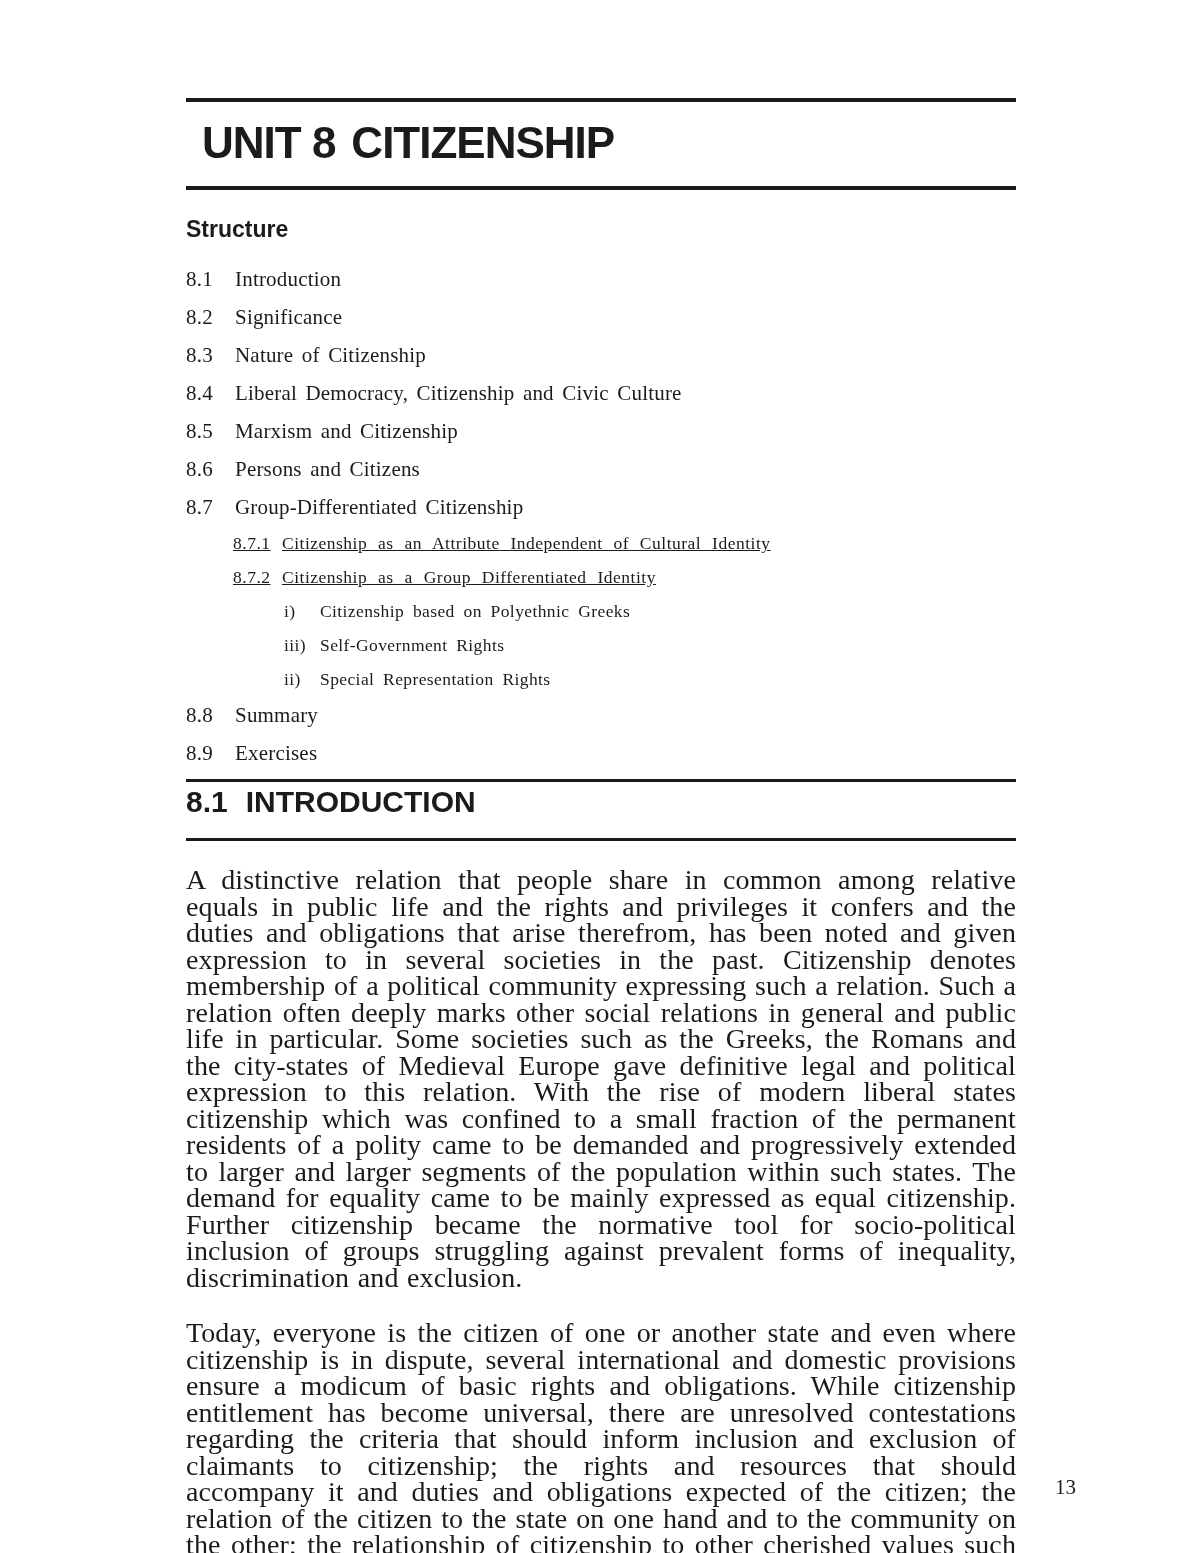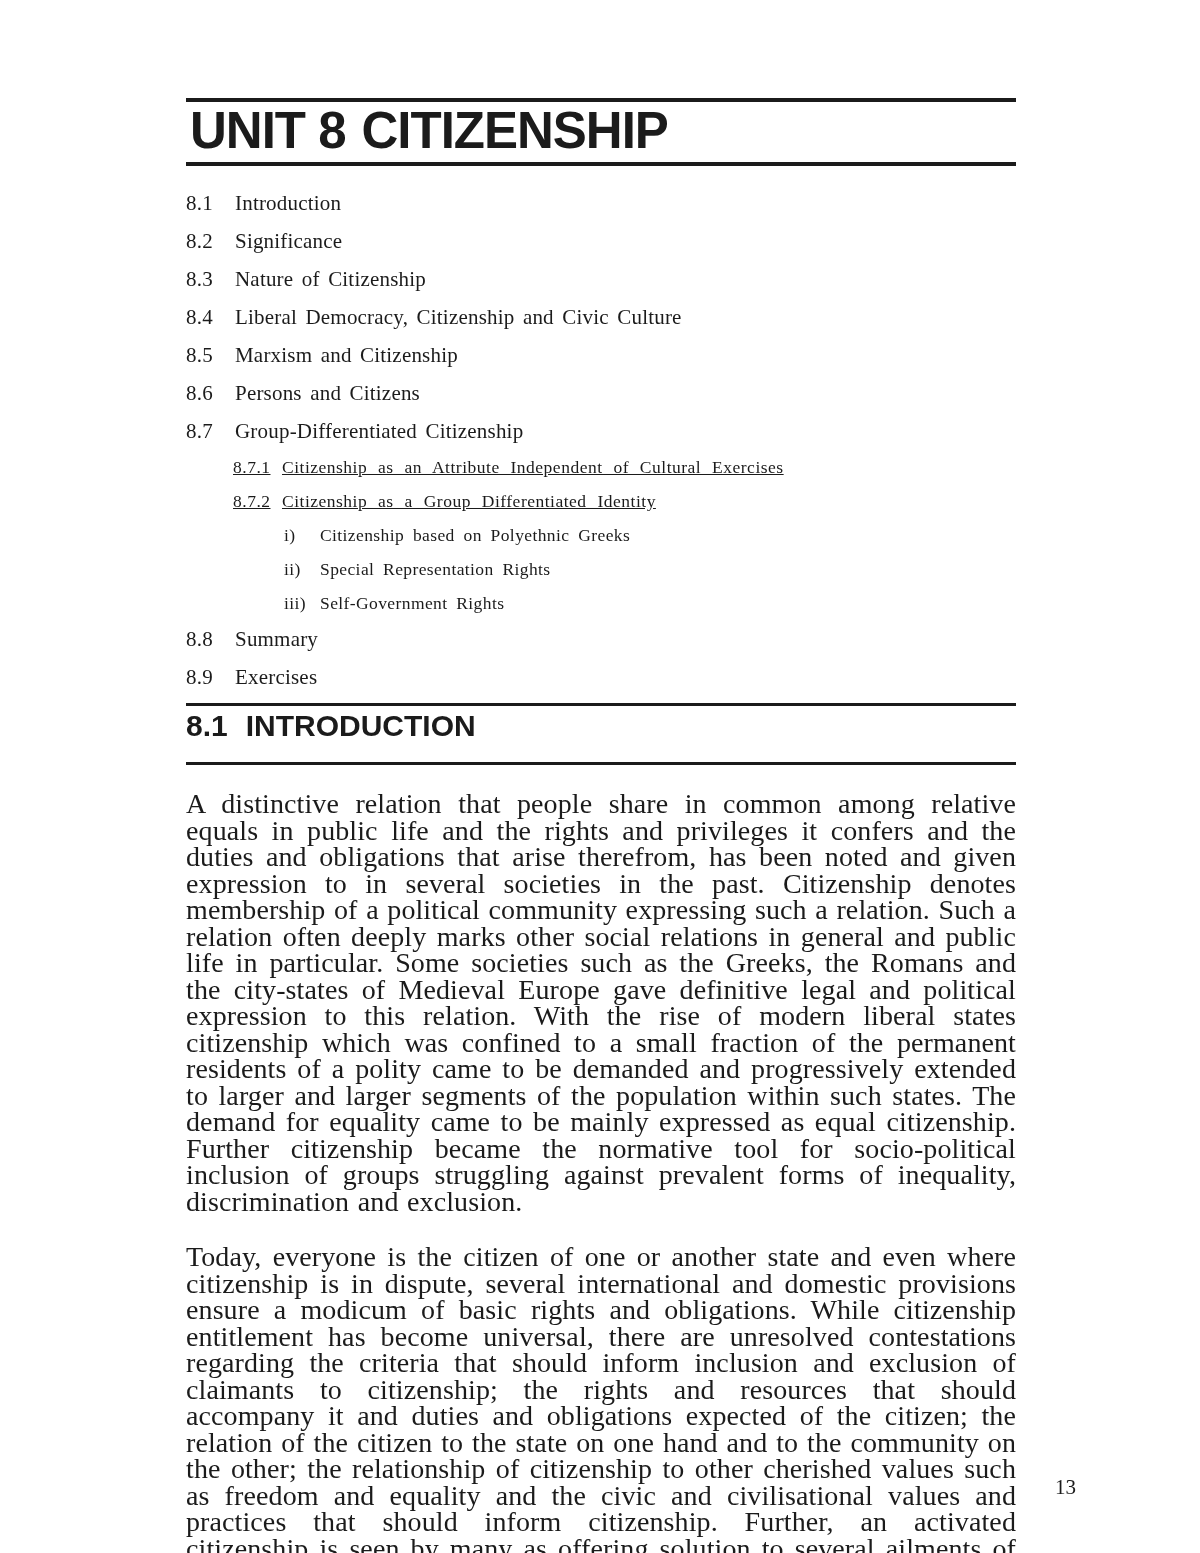--- a/index.html
+++ b/index.html
@@ -24,24 +24,24 @@
   }
 
   
   .unit-header {
     margin-top: 98px;
     border-top: 4px solid var(--ink);
     border-bottom: 4px solid var(--ink);
     padding: 4px 0 6px 0;
   }
   .unit-title {
-    margin: 4px;
+    margin: 16px;
     font-family: "Liberation Sans", sans-serif;
     font-weight: 700;
-    font-size: 51px;
+    font-size: 44px;
     line-height: 42px;
     letter-spacing: -1px;
     color: var(--ink);
     white-space: nowrap;
   }
   .unit-name { margin-left: 16px; }
 
   
   .structure-heading {
     margin: 26px 0 0 0;
@@ -132,20 +132,21 @@
 </head>
 <body>
 
 <div class="page">
   <div class="content">
 
     <header class="unit-header">
       <h1 class="unit-title"><span>UNIT 8</span><span class="unit-name">CITIZENSHIP</span></h1>
     </header>
 
+    <h2 class="structure-heading">Structure</h2>
 
     <div class="toc">
       <div class="toc-row">
         <span class="toc-num">8.1</span>
         <span class="toc-label">Introduction</span>
       </div>
       <div class="toc-row">
         <span class="toc-num">8.2</span>
         <span class="toc-label">Significance</span>
       </div>
@@ -167,40 +168,40 @@
       </div>
       <div class="toc-row">
         <span class="toc-num">8.7</span>
         <span class="toc-label">Group-Differentiated Citizenship</span>
       </div>
     </div>
 
     <div class="toc-sub">
       <div class="toc-row">
         <span class="toc-num">8.7.1</span>
-        <span class="toc-label">Citizenship as an Attribute Independent of Cultural Exercises</span>
+        <span class="toc-label">Citizenship as an Attribute Independent of Cultural Identity</span>
       </div>
       <div class="toc-row">
         <span class="toc-num">8.7.2</span>
         <span class="toc-label">Citizenship as a Group Differentiated Identity</span>
       </div>
     </div>
 
     <div class="toc-roman">
       <div class="toc-row">
         <span class="toc-num">i)</span>
         <span class="toc-label">Citizenship based on Polyethnic Greeks</span>
       </div>
       <div class="toc-row">
+        <span class="toc-num">iii)</span>
+        <span class="toc-label">Self-Government Rights</span>
+      </div>
+      <div class="toc-row">
         <span class="toc-num">ii)</span>
         <span class="toc-label">Special Representation Rights</span>
-      </div>
-      <div class="toc-row">
-        <span class="toc-num">iii)</span>
-        <span class="toc-label">Self-Government Rights</span>
       </div>
     </div>
 
     <div class="toc toc-tail">
       <div class="toc-row">
         <span class="toc-num">8.8</span>
         <span class="toc-label">Summary</span>
       </div>
       <div class="toc-row">
         <span class="toc-num">8.9</span>

